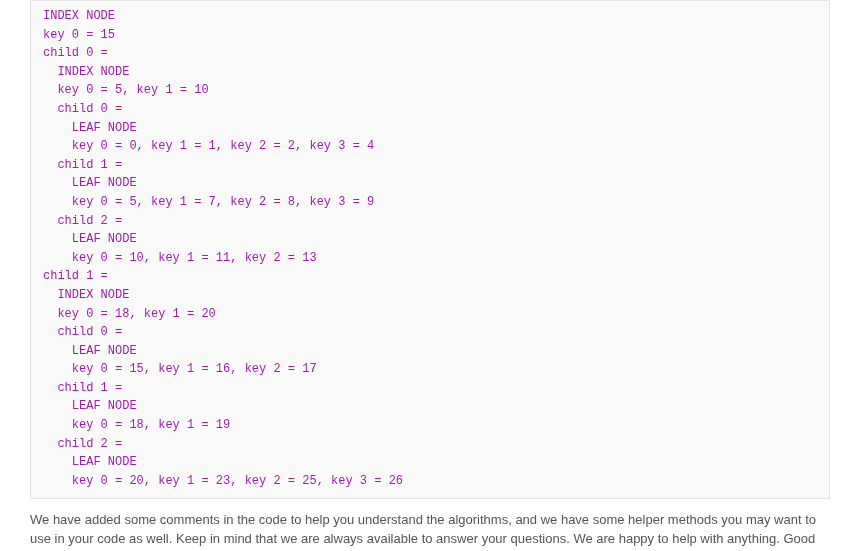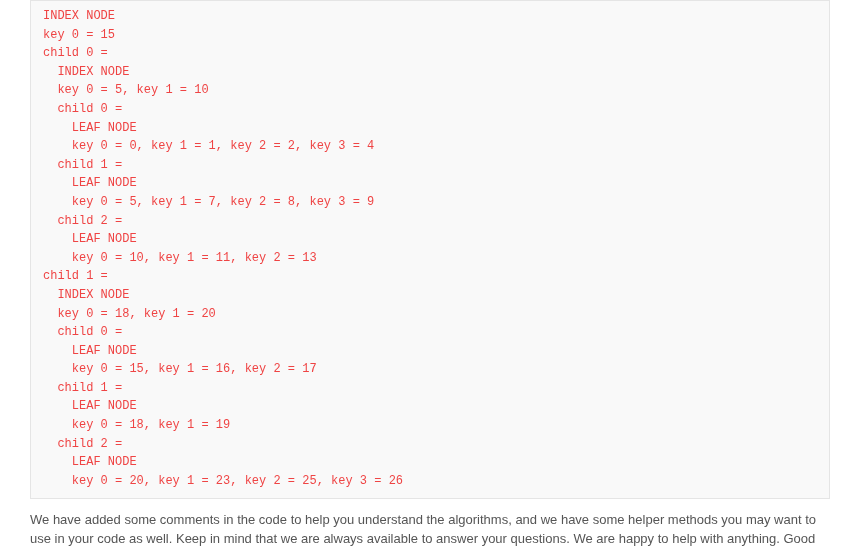--- a/index.html
+++ b/index.html
@@ -11,21 +11,21 @@
     width: 860px;
   }
   .code-block {
     background: #f9f9f9;
     border: 1px solid #e5e5e5;
     margin: 0 30px 12px 30px;
     padding: 6px 12px 8px 12px;
     font-family: "Courier New", Courier, monospace;
     font-size: 12px;
     line-height: 1.55;
-    color: #ef4444;
+    color: #a21caf;
     white-space: pre;
     overflow: hidden;
   }
   .code-line {
     display: block;
   }
   .ind1 { padding-left: 0; }
   .ind2 { padding-left: 2ch; }
   .ind3 { padding-left: 4ch; }
   .paragraph {

